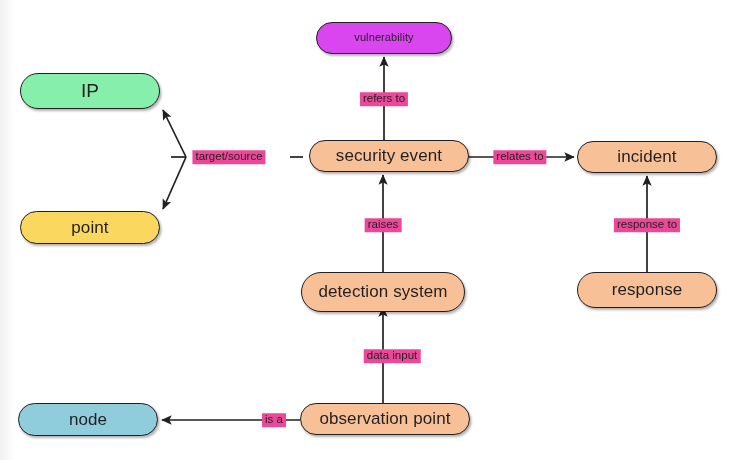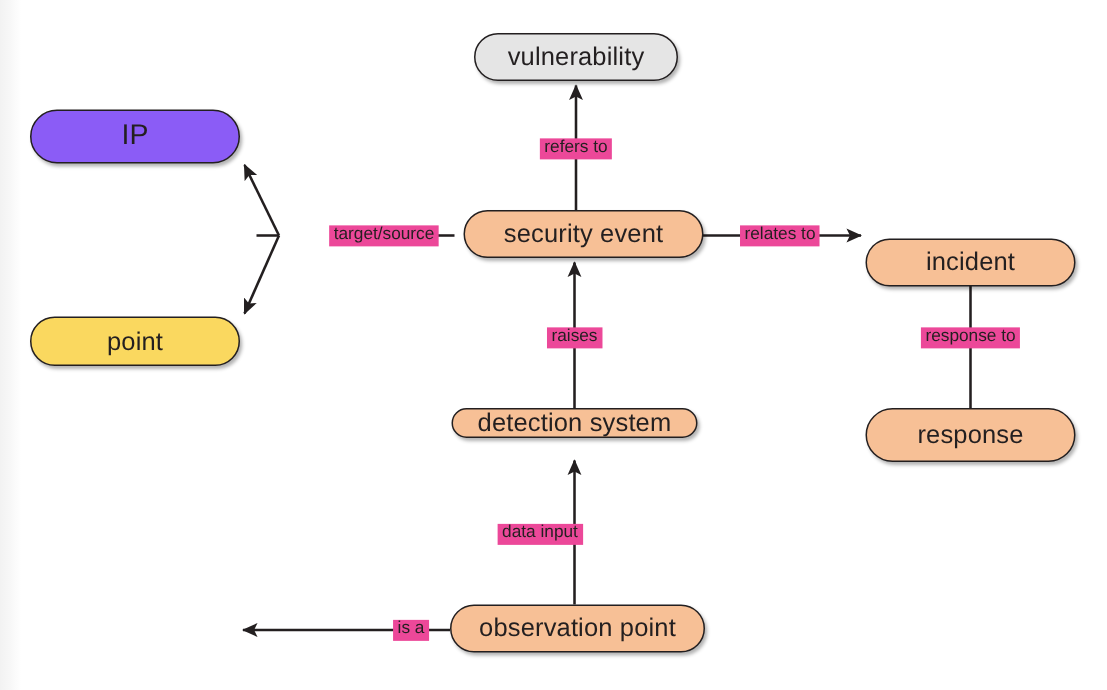--- a/index.html
+++ b/index.html
@@ -99,46 +99,49 @@
 
     <g>
       <path d="M 383 403 L 383 307" stroke="#231f20" stroke-width="1.7" fill="none" marker-end="url(#arrow)"></path>
     </g>
 
     <g>
       <path d="M 300 420 L 162 420" stroke="#231f20" stroke-width="1.7" fill="none" marker-end="url(#arrow)"></path>
     </g>
   </svg>
 
-  <div class="node" style="left: 20px; top: 73px; width: 140px; height: 36px; background: #8b5cf6; font-size: 19px;">
+  <div class="node" style="left: 20px; top: 73px; width: 140px; height: 36px; background: #86efac; font-size: 19px;">
     <span class="node-label">IP</span>
   </div>
   <div class="node" style="left: 20px; top: 211px; width: 140px; height: 33px; background: rgb(250, 216, 95); font-size: 17px;">
     <span class="node-label">point</span>
   </div>
-  <div class="node" style="left: 316px; top: 22px; width: 136px; height: 32px; background: #e5e5e5; font-size: 17px;">
+  <div class="node" style="left: 18px; top: 403px; width: 140px; height: 33px; background: rgb(143, 205, 221); font-size: 17px;">
+    <span class="node-label">node</span>
+  </div>
+  <div class="node" style="left: 316px; top: 22px; width: 136px; height: 32px; background: #d946ef; font-size: 11px;">
     <span class="node-label">vulnerability</span>
   </div>
   <div class="node" style="left: 309px; top: 140px; width: 160px; height: 32px; background: rgb(247, 192, 150); font-size: 17px;">
     <span class="node-label">security event</span>
   </div>
-  <div class="node" style="left: 577px; top: 159px; width: 140px; height: 32px; background: rgb(247, 192, 150); font-size: 17px;">
+  <div class="node" style="left: 577px; top: 141px; width: 140px; height: 32px; background: rgb(247, 192, 150); font-size: 17px;">
     <span class="node-label">incident</span>
   </div>
-  <div class="node" style="left: 301px; top: 272px; width: 164px; height: 20px; background: rgb(247, 192, 150); font-size: 17px;">
+  <div class="node" style="left: 301px; top: 272px; width: 164px; height: 40px; background: rgb(247, 192, 150); font-size: 17px;">
     <span class="node-label">detection system</span>
   </div>
   <div class="node" style="left: 577px; top: 272px; width: 140px; height: 36px; background: rgb(247, 192, 150); font-size: 17px;">
     <span class="node-label">response</span>
   </div>
   <div class="node" style="left: 300px; top: 403px; width: 170px; height: 32px; background: rgb(247, 192, 150); font-size: 17px;">
     <span class="node-label">observation point</span>
   </div>
 
-  <div class="edge-label" style="left: 229px; top: 157px; font-size: 11.5px; margin-left: 27px;">target/source</div>
+  <div class="edge-label" style="left: 229px; top: 157px; font-size: 11.5px;">target/source</div>
   <div class="edge-label" style="left: 384px; top: 99px; font-size: 11.5px;">refers to</div>
   <div class="edge-label" style="left: 520px; top: 157px; font-size: 11.5px;">relates to</div>
   <div class="edge-label" style="left: 383px; top: 225px; font-size: 11.5px;">raises</div>
   <div class="edge-label" style="left: 647px; top: 225px; font-size: 11.5px;">response to</div>
-  <div class="edge-label" style="left: 360px; top: 356px; font-size: 11.5px;">data input</div>
+  <div class="edge-label" style="left: 392px; top: 356px; font-size: 11.5px;">data input</div>
   <div class="edge-label" style="left: 231px; top: 420px; font-size: 11.5px; margin-left: 43px;">is a</div>
 
 </div>
 
 </body></html>

